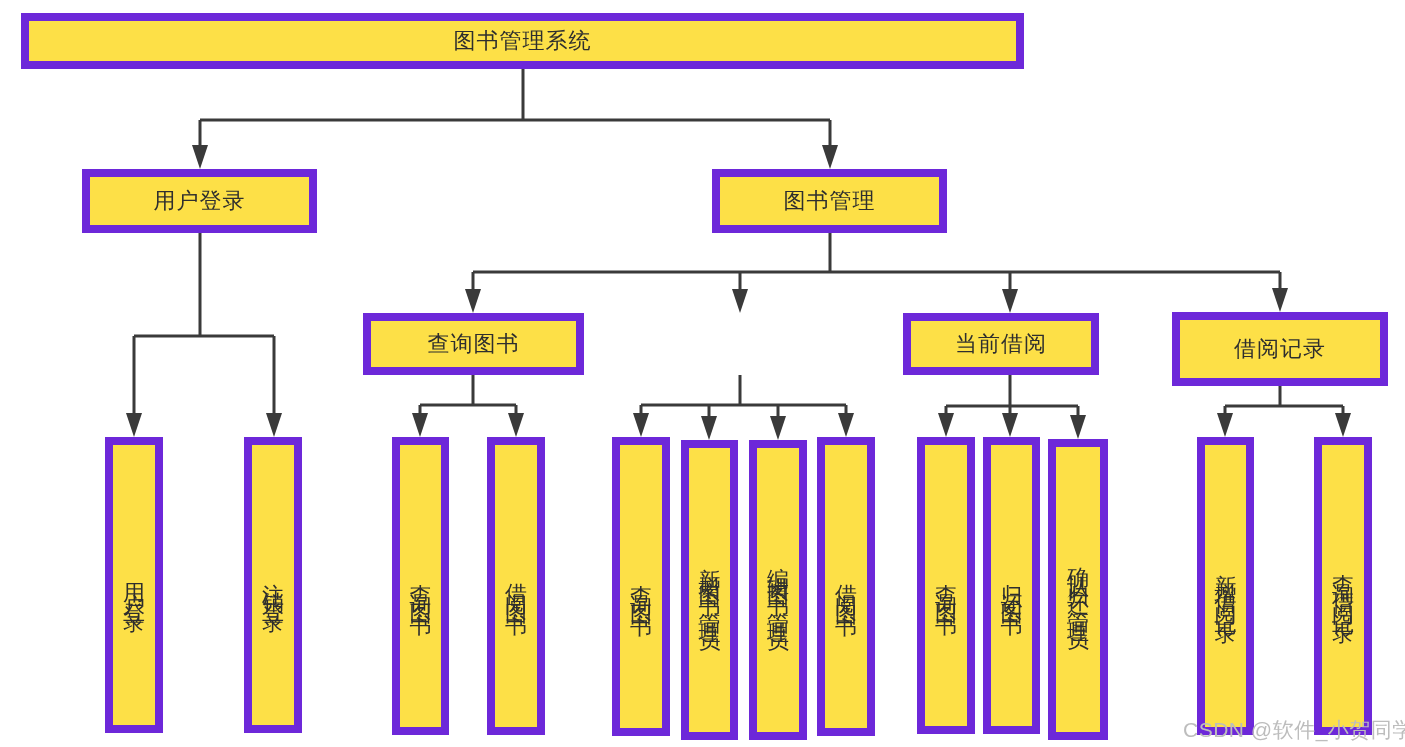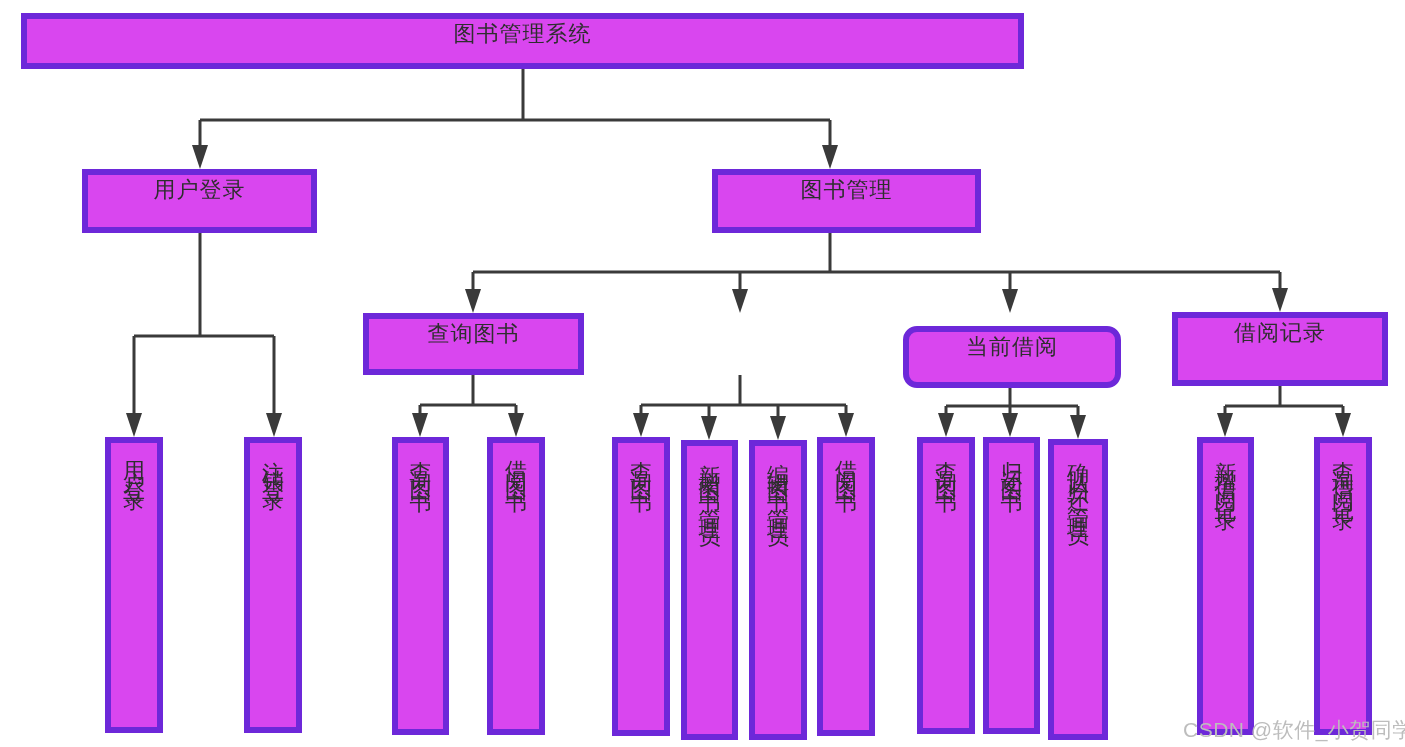--- a/index.html
+++ b/index.html
@@ -7,23 +7,24 @@
     position:relative;
     width:1405px;height:747px;
     background:#ffffff;
     font-family:"Liberation Sans","DejaVu Sans",sans-serif;
     overflow:hidden;
   }
   #connectors{position:absolute;left:0;top:0;z-index:1;}
   .box{
     position:absolute;
     box-sizing:border-box;
-    border:6px solid #6d28d9;
-    background:#d946ef;
+    border:8px solid #6d28d9;
+    background:#fde047;
     display:flex;
+    align-items:center;
     justify-content:center;
     color:#2e2e2e;
     z-index:2;
   }
   .hbox{font-size:22px;letter-spacing:1px;white-space:nowrap;}
   .vbox .vlabel{
     writing-mode:vertical-rl;
     text-orientation:mixed;
     font-size:22px;
     letter-spacing:10px;
@@ -85,28 +86,28 @@
     <polygon class="arrow" points="1335,413 1351,413 1343,437"></polygon>
   </svg>
 
   <div class="box hbox" style="left:21px;top:13px;width:1003px;height:56px;">
     <span>图书管理系统</span>
   </div>
 
   <div class="box hbox" style="left:82px;top:169px;width:235px;height:64px;">
     <span>用户登录</span>
   </div>
-  <div class="box hbox" style="left:712px;top:169px;width:269px;height:64px;">
+  <div class="box hbox" style="left:712px;top:169px;width:235px;height:64px;">
     <span>图书管理</span>
   </div>
 
   <div class="box hbox" style="left:363px;top:313px;width:221px;height:62px;">
     <span>查询图书</span>
   </div>
-  <div class="box hbox" style="left:903px;top:326px;width:218px;height:62px;border-radius:14px;">
+  <div class="box hbox" style="left:903px;top:313px;width:196px;height:62px;">
     <span>当前借阅</span>
   </div>
   <div class="box hbox" style="left:1172px;top:312px;width:216px;height:74px;">
     <span>借阅记录</span>
   </div>
 
   <div class="box vbox" style="left:105px;top:437px;width:58px;height:296px;">
     <span class="vlabel">用户登录</span>
   </div>
   <div class="box vbox" style="left:244px;top:437px;width:58px;height:296px;">

